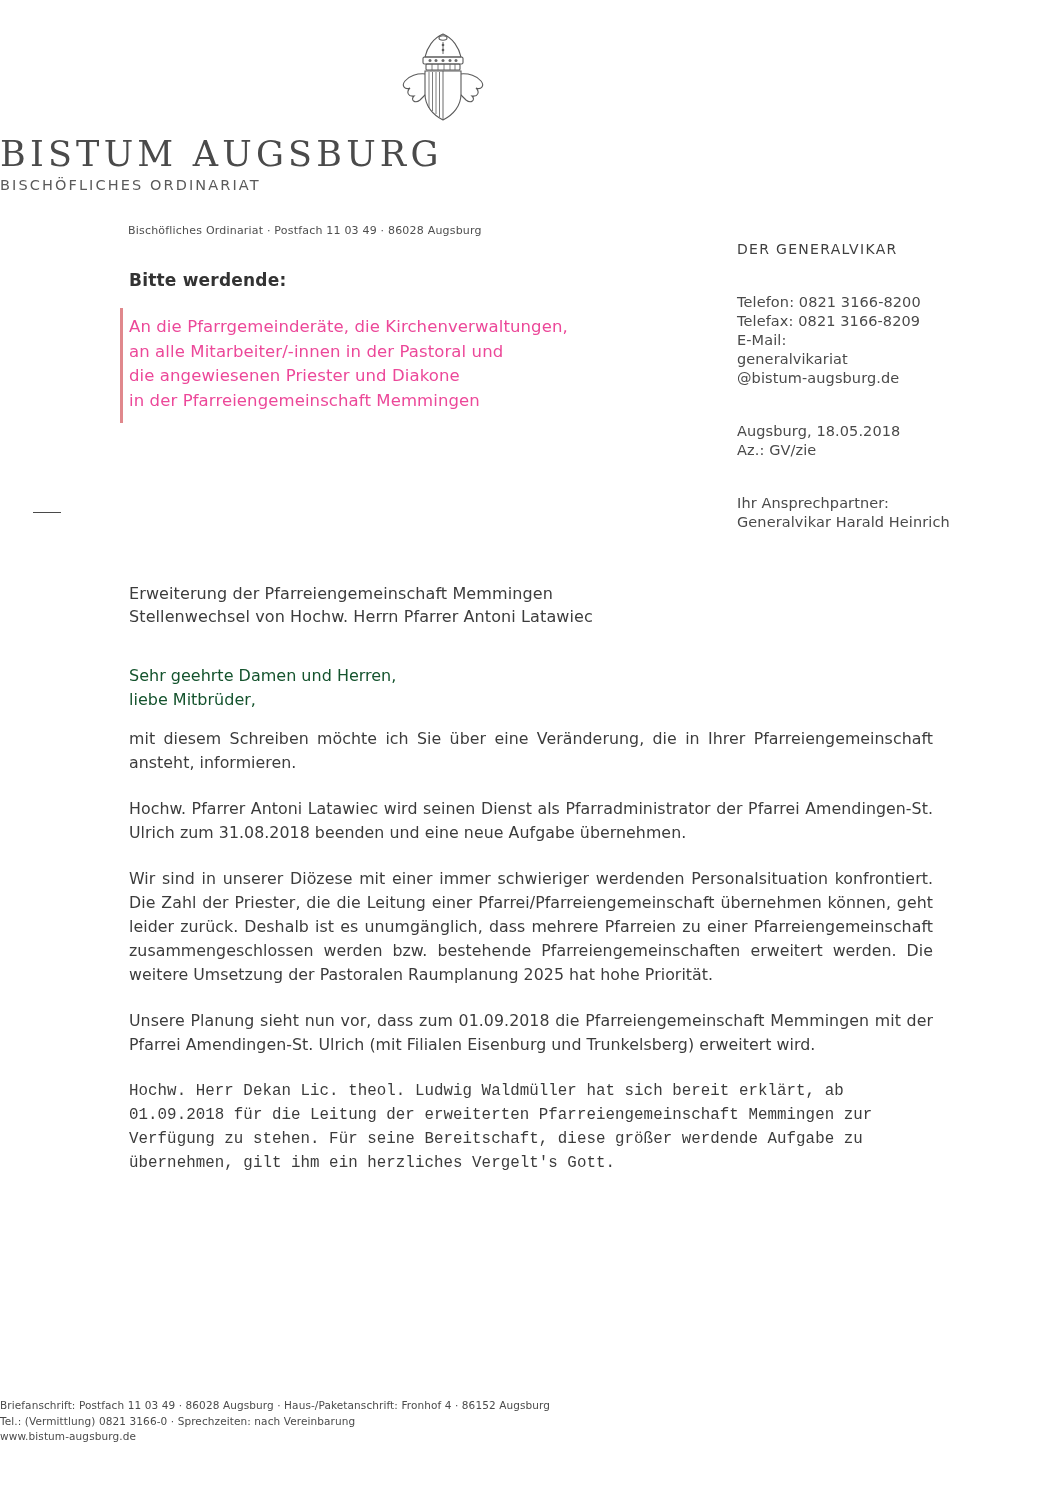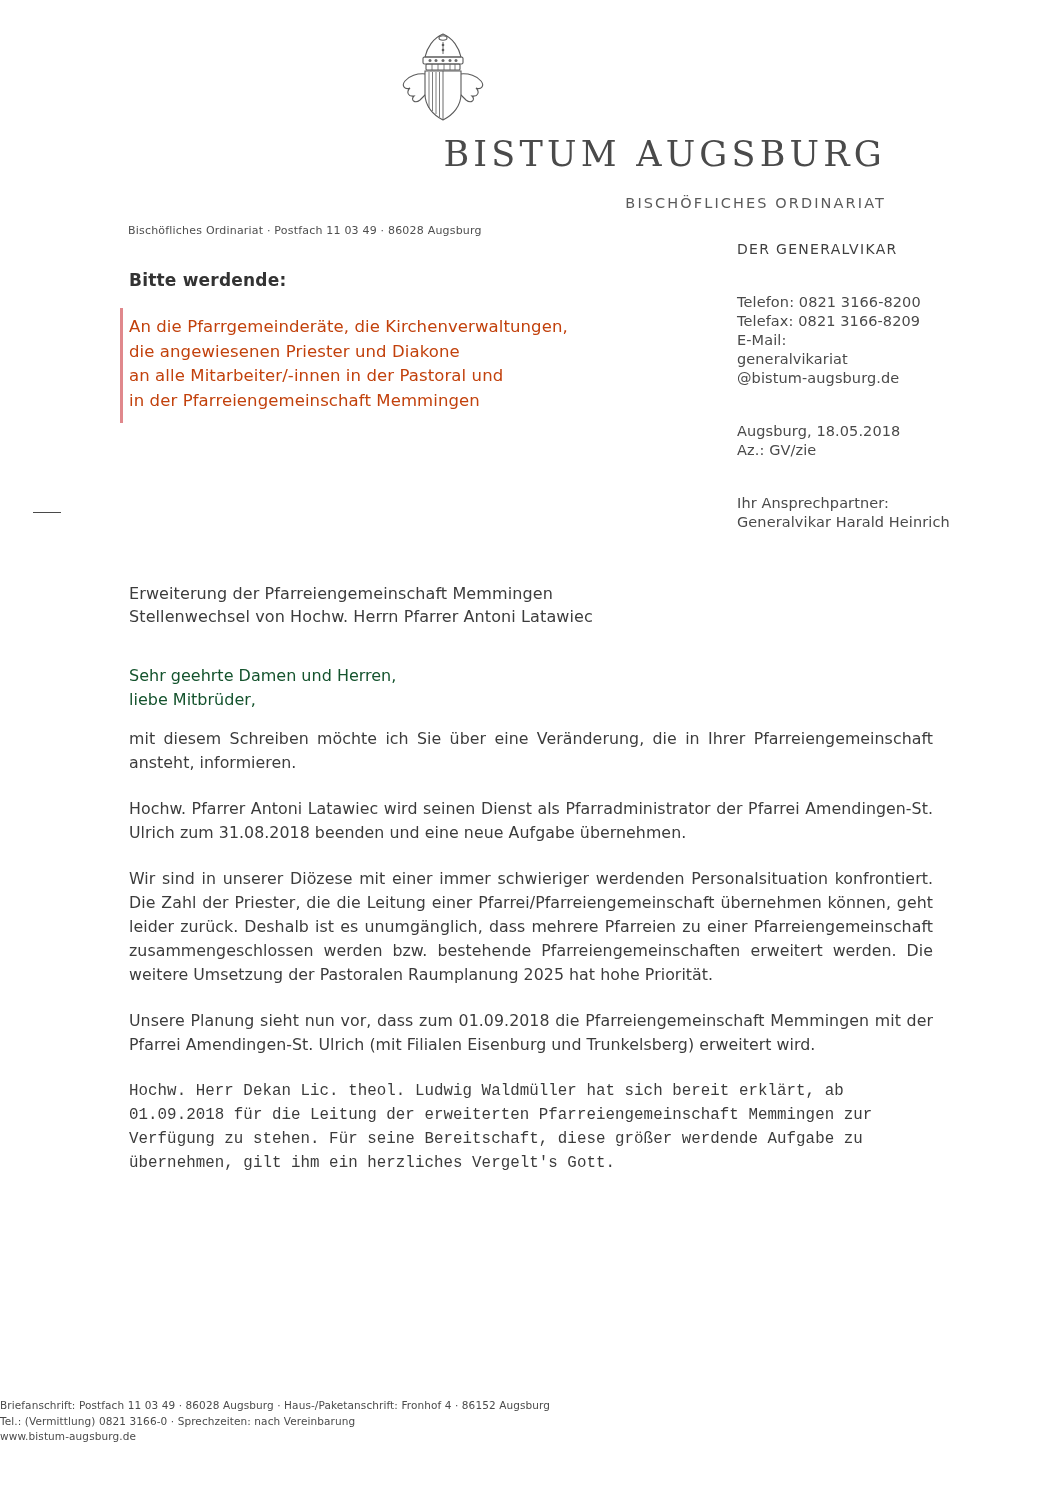--- a/index.html
+++ b/index.html
@@ -20,38 +20,38 @@
     overflow: hidden;
     margin: 0 auto;
   }
 
   
   .letterhead {
     position: absolute;
     top: 28px;
     left: 0;
     width: 886px;
-    text-align: right;
+    text-align: left;
   }
   .crest {
     display: block;
     margin: 0 auto;
     width: 108px;
     height: 100px;
   }
   .org-name {
     margin-top: 6px;
     font-family: "DejaVu Serif", "Liberation Serif", serif;
     font-size: 35px;
     letter-spacing: 4.2px;
     color: #4a4a4a;
     white-space: nowrap;
   }
   .org-sub {
-    margin-top: 21px;
+    margin-top: 3px;
     font-size: 14.5px;
     letter-spacing: 2.1px;
     color: #5a5a5a;
     white-space: nowrap;
   }
 
   
   .return-address {
     position: absolute;
     left: 128px;
@@ -69,21 +69,21 @@
     font-weight: bold;
     color: #333333;
     letter-spacing: 0.2px;
   }
   .recipient {
     position: absolute;
     left: 129px;
     top: 315px;
     font-size: 16.5px;
     line-height: 24.5px;
-    color: #c2410c;
+    color: #ec4899;
     letter-spacing: 0.1px;
   }
   .recipient-bar {
     position: absolute;
     left: 120px;
     top: 308px;
     width: 3px;
     height: 115px;
     background: #e0888c;
   }
@@ -210,22 +210,22 @@
     <div class="org-sub">BISCHÖFLICHES ORDINARIAT</div>
   </div>
 
   <div class="return-address">Bischöfliches Ordinariat · Postfach 11 03 49 · 86028 Augsburg</div>
 
   <div class="distribute-note">Bitte werdende:</div>
 
   <div class="recipient-bar"></div>
   <div class="recipient">
     <div>An die Pfarrgemeinderäte, die Kirchenverwaltungen,</div>
+    <div>an alle Mitarbeiter/-innen in der Pastoral und</div>
     <div>die angewiesenen Priester und Diakone</div>
-    <div>an alle Mitarbeiter/-innen in der Pastoral und</div>
     <div>in der Pfarreiengemeinschaft Memmingen</div>
   </div>
 
   <div class="contact-col">
     <div class="contact-title">DER GENERALVIKAR</div>
     <div class="contact-group">
       <div class="contact-line">Telefon: 0821 3166-8200</div>
       <div class="contact-line">Telefax: 0821 3166-8209</div>
       <div class="contact-line">E-Mail:</div>
       <div class="contact-line">generalvikariat</div>

